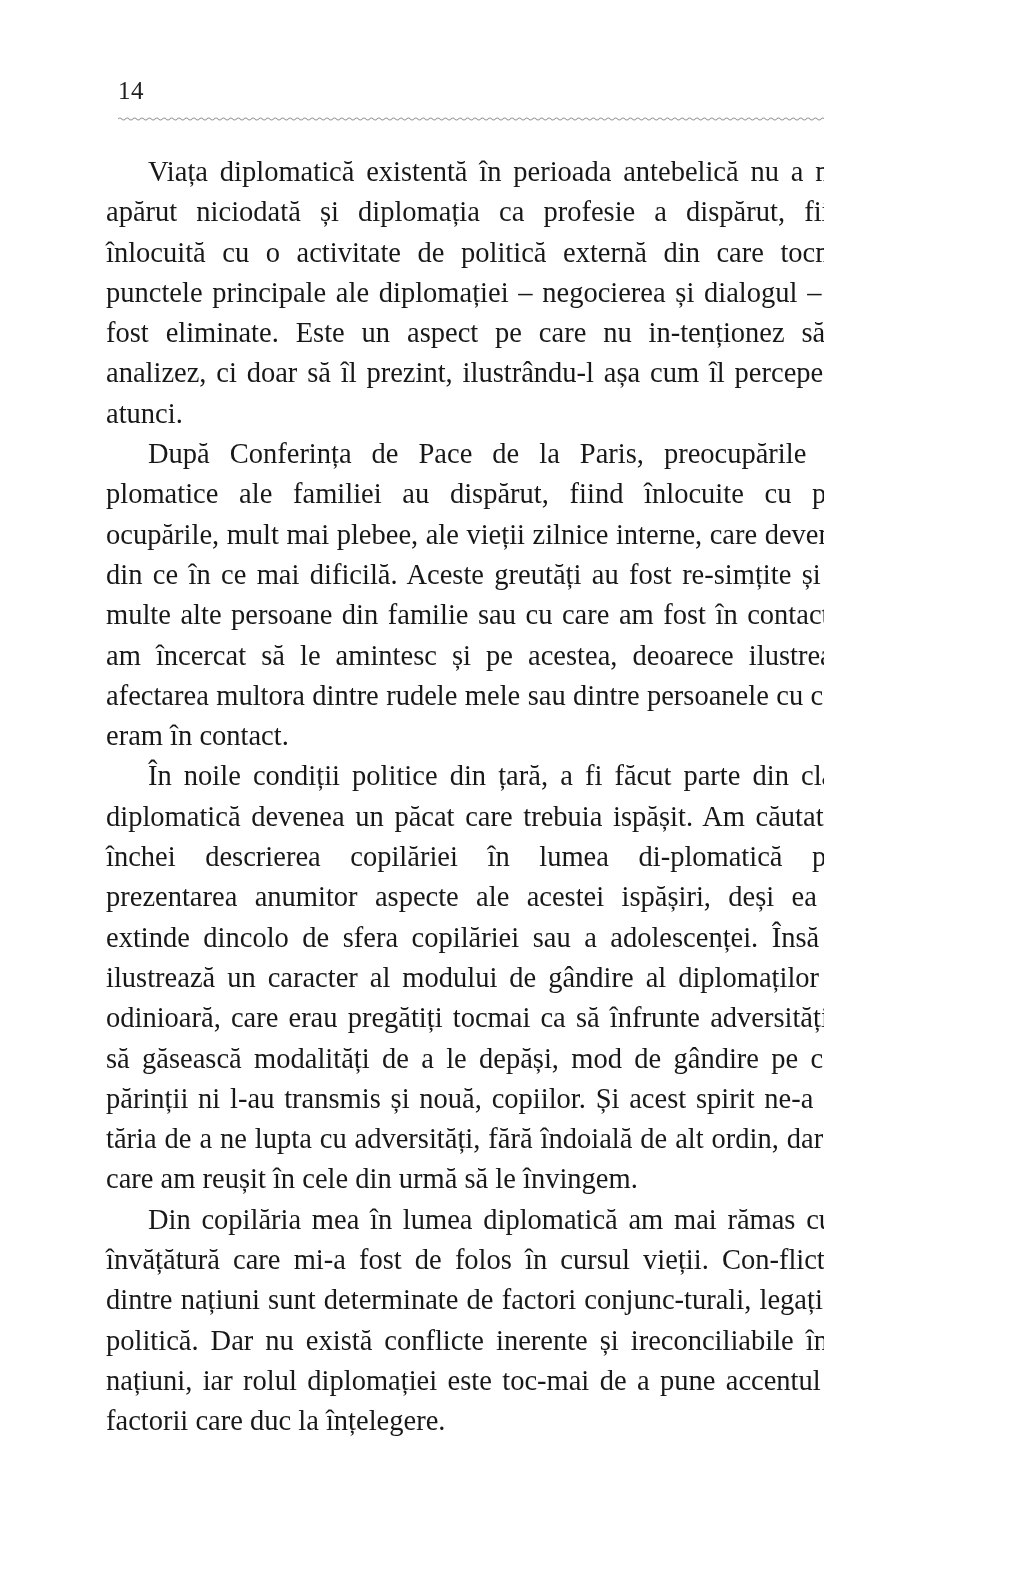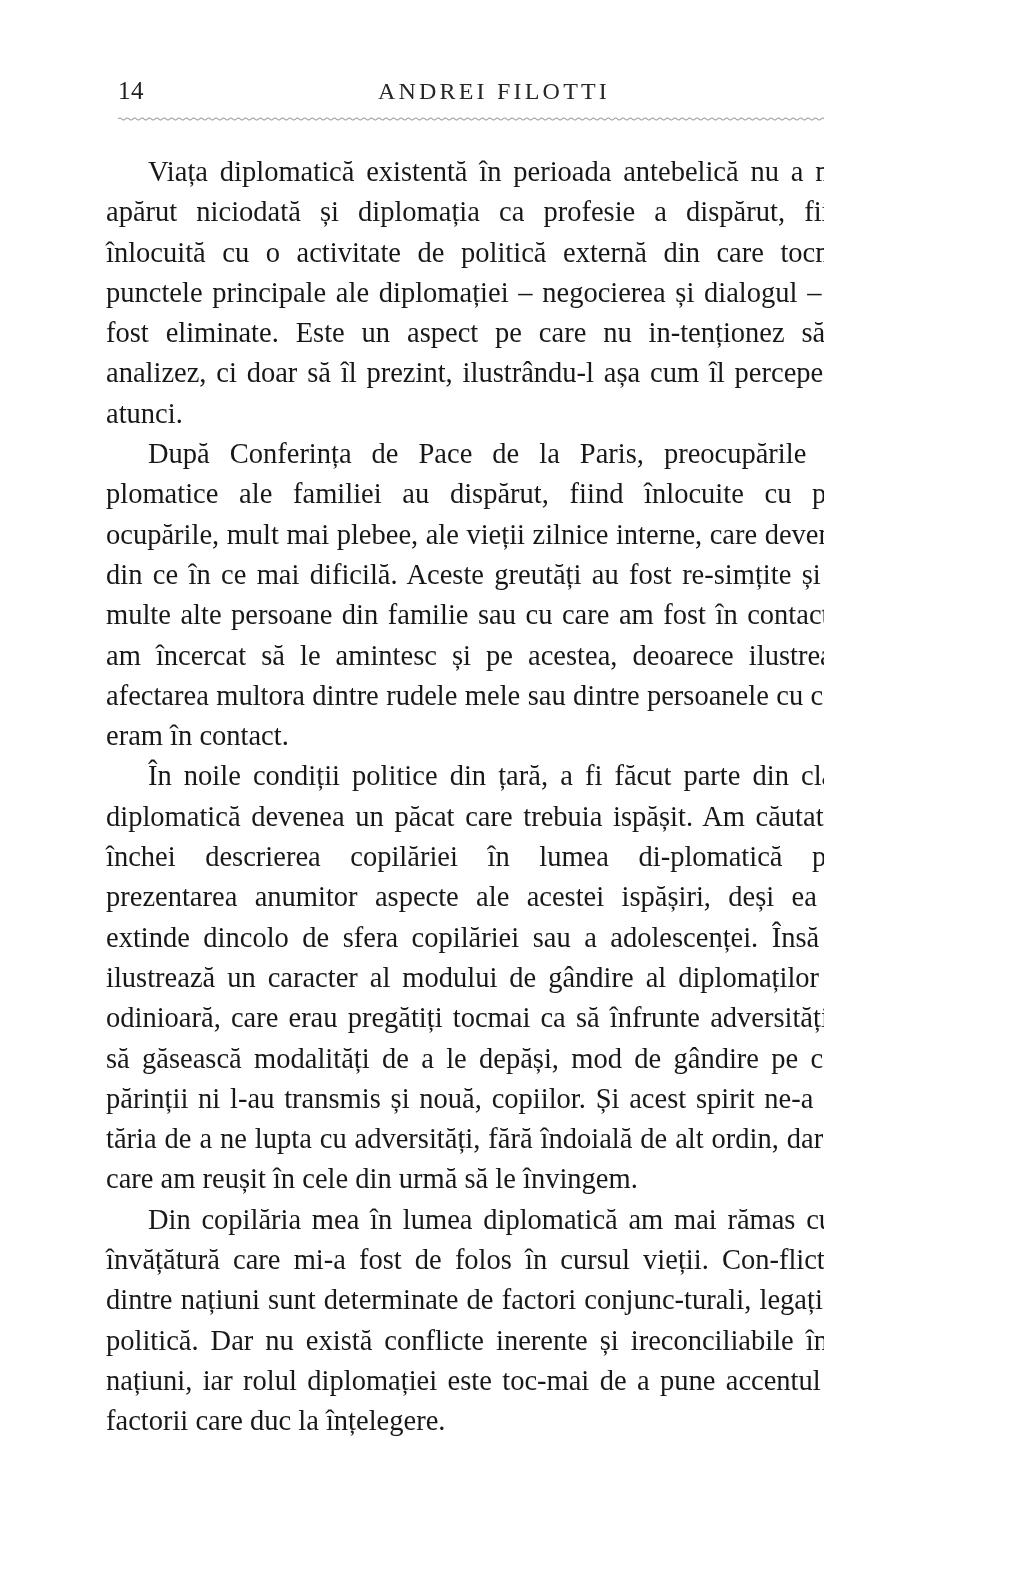--- a/index.html
+++ b/index.html
@@ -98,21 +98,20 @@
     margin-bottom: 16px;
   }
 </style>
 </head>
 <body>
 
 <div class="page" style="background: rgb(255, 255, 255);">
 
   <div class="running-head">
     <span class="folio">14</span>
-    <span class="head-title">ANDREI FILOTTI</span>
   </div>
 
   <div class="head-rule">
     <svg viewBox="0 0 752 14" preserveAspectRatio="none" aria-hidden="true">
       <path id="wave-path" d="M 0 7 Q 1.85 5.00 3.70 7 Q 5.55 9.00 7.40 7 Q 9.25 5.00 11.10 7 Q 12.95 9.00 14.80 7 Q 16.65 5.00 18.50 7 Q 20.35 9.00 22.20 7 Q 24.05 5.00 25.90 7 Q 27.75 9.00 29.60 7 Q 31.45 5.00 33.30 7 Q 35.15 9.00 37.00 7 Q 38.85 5.00 40.70 7 Q 42.55 9.00 44.40 7 Q 46.25 5.00 48.10 7 Q 49.95 9.00 51.80 7 Q 53.65 5.00 55.50 7 Q 57.35 9.00 59.20 7 Q 61.05 5.00 62.90 7 Q 64.75 9.00 66.60 7 Q 68.45 5.00 70.30 7 Q 72.15 9.00 74.00 7 Q 75.85 5.00 77.70 7 Q 79.55 9.00 81.40 7 Q 83.25 5.00 85.10 7 Q 86.95 9.00 88.80 7 Q 90.65 5.00 92.50 7 Q 94.35 9.00 96.20 7 Q 98.05 5.00 99.90 7 Q 101.75 9.00 103.60 7 Q 105.45 5.00 107.30 7 Q 109.15 9.00 111.00 7 Q 112.85 5.00 114.70 7 Q 116.55 9.00 118.40 7 Q 120.25 5.00 122.10 7 Q 123.95 9.00 125.80 7 Q 127.65 5.00 129.50 7 Q 131.35 9.00 133.20 7 Q 135.05 5.00 136.90 7 Q 138.75 9.00 140.60 7 Q 142.45 5.00 144.30 7 Q 146.15 9.00 148.00 7 Q 149.85 5.00 151.70 7 Q 153.55 9.00 155.40 7 Q 157.25 5.00 159.10 7 Q 160.95 9.00 162.80 7 Q 164.65 5.00 166.50 7 Q 168.35 9.00 170.20 7 Q 172.05 5.00 173.90 7 Q 175.75 9.00 177.60 7 Q 179.45 5.00 181.30 7 Q 183.15 9.00 185.00 7 Q 186.85 5.00 188.70 7 Q 190.55 9.00 192.40 7 Q 194.25 5.00 196.10 7 Q 197.95 9.00 199.80 7 Q 201.65 5.00 203.50 7 Q 205.35 9.00 207.20 7 Q 209.05 5.00 210.90 7 Q 212.75 9.00 214.60 7 Q 216.45 5.00 218.30 7 Q 220.15 9.00 222.00 7 Q 223.85 5.00 225.70 7 Q 227.55 9.00 229.40 7 Q 231.25 5.00 233.10 7 Q 234.95 9.00 236.80 7 Q 238.65 5.00 240.50 7 Q 242.35 9.00 244.20 7 Q 246.05 5.00 247.90 7 Q 249.75 9.00 251.60 7 Q 253.45 5.00 255.30 7 Q 257.15 9.00 259.00 7 Q 260.85 5.00 262.70 7 Q 264.55 9.00 266.40 7 Q 268.25 5.00 270.10 7 Q 271.95 9.00 273.80 7 Q 275.65 5.00 277.50 7 Q 279.35 9.00 281.20 7 Q 283.05 5.00 284.90 7 Q 286.75 9.00 288.60 7 Q 290.45 5.00 292.30 7 Q 294.15 9.00 296.00 7 Q 297.85 5.00 299.70 7 Q 301.55 9.00 303.40 7 Q 305.25 5.00 307.10 7 Q 308.95 9.00 310.80 7 Q 312.65 5.00 314.50 7 Q 316.35 9.00 318.20 7 Q 320.05 5.00 321.90 7 Q 323.75 9.00 325.60 7 Q 327.45 5.00 329.30 7 Q 331.15 9.00 333.00 7 Q 334.85 5.00 336.70 7 Q 338.55 9.00 340.40 7 Q 342.25 5.00 344.10 7 Q 345.95 9.00 347.80 7 Q 349.65 5.00 351.50 7 Q 353.35 9.00 355.20 7 Q 357.05 5.00 358.90 7 Q 360.75 9.00 362.60 7 Q 364.45 5.00 366.30 7 Q 368.15 9.00 370.00 7 Q 371.85 5.00 373.70 7 Q 375.55 9.00 377.40 7 Q 379.25 5.00 381.10 7 Q 382.95 9.00 384.80 7 Q 386.65 5.00 388.50 7 Q 390.35 9.00 392.20 7 Q 394.05 5.00 395.90 7 Q 397.75 9.00 399.60 7 Q 401.45 5.00 403.30 7 Q 405.15 9.00 407.00 7 Q 408.85 5.00 410.70 7 Q 412.55 9.00 414.40 7 Q 416.25 5.00 418.10 7 Q 419.95 9.00 421.80 7 Q 423.65 5.00 425.50 7 Q 427.35 9.00 429.20 7 Q 431.05 5.00 432.90 7 Q 434.75 9.00 436.60 7 Q 438.45 5.00 440.30 7 Q 442.15 9.00 444.00 7 Q 445.85 5.00 447.70 7 Q 449.55 9.00 451.40 7 Q 453.25 5.00 455.10 7 Q 456.95 9.00 458.80 7 Q 460.65 5.00 462.50 7 Q 464.35 9.00 466.20 7 Q 468.05 5.00 469.90 7 Q 471.75 9.00 473.60 7 Q 475.45 5.00 477.30 7 Q 479.15 9.00 481.00 7 Q 482.85 5.00 484.70 7 Q 486.55 9.00 488.40 7 Q 490.25 5.00 492.10 7 Q 493.95 9.00 495.80 7 Q 497.65 5.00 499.50 7 Q 501.35 9.00 503.20 7 Q 505.05 5.00 506.90 7 Q 508.75 9.00 510.60 7 Q 512.45 5.00 514.30 7 Q 516.15 9.00 518.00 7 Q 519.85 5.00 521.70 7 Q 523.55 9.00 525.40 7 Q 527.25 5.00 529.10 7 Q 530.95 9.00 532.80 7 Q 534.65 5.00 536.50 7 Q 538.35 9.00 540.20 7 Q 542.05 5.00 543.90 7 Q 545.75 9.00 547.60 7 Q 549.45 5.00 551.30 7 Q 553.15 9.00 555.00 7 Q 556.85 5.00 558.70 7 Q 560.55 9.00 562.40 7 Q 564.25 5.00 566.10 7 Q 567.95 9.00 569.80 7 Q 571.65 5.00 573.50 7 Q 575.35 9.00 577.20 7 Q 579.05 5.00 580.90 7 Q 582.75 9.00 584.60 7 Q 586.45 5.00 588.30 7 Q 590.15 9.00 592.00 7 Q 593.85 5.00 595.70 7 Q 597.55 9.00 599.40 7 Q 601.25 5.00 603.10 7 Q 604.95 9.00 606.80 7 Q 608.65 5.00 610.50 7 Q 612.35 9.00 614.20 7 Q 616.05 5.00 617.90 7 Q 619.75 9.00 621.60 7 Q 623.45 5.00 625.30 7 Q 627.15 9.00 629.00 7 Q 630.85 5.00 632.70 7 Q 634.55 9.00 636.40 7 Q 638.25 5.00 640.10 7 Q 641.95 9.00 643.80 7 Q 645.65 5.00 647.50 7 Q 649.35 9.00 651.20 7 Q 653.05 5.00 654.90 7 Q 656.75 9.00 658.60 7 Q 660.45 5.00 662.30 7 Q 664.15 9.00 666.00 7 Q 667.85 5.00 669.70 7 Q 671.55 9.00 673.40 7 Q 675.25 5.00 677.10 7 Q 678.95 9.00 680.80 7 Q 682.65 5.00 684.50 7 Q 686.35 9.00 688.20 7 Q 690.05 5.00 691.90 7 Q 693.75 9.00 695.60 7 Q 697.45 5.00 699.30 7 Q 701.15 9.00 703.00 7 Q 704.85 5.00 706.70 7 Q 708.55 9.00 710.40 7 Q 712.25 5.00 714.10 7 Q 715.95 9.00 717.80 7 Q 719.65 5.00 721.50 7 Q 723.35 9.00 725.20 7 Q 727.05 5.00 728.90 7 Q 730.75 9.00 732.60 7 Q 734.45 5.00 736.30 7 Q 738.15 9.00 740.00 7 Q 741.85 5.00 743.70 7 Q 745.55 9.00 747.40 7 Q 749.25 5.00 751.10 7 Q 751.55 9.00 752.00 7" fill="none" stroke="#9a9a9a" stroke-width="1.1"></path>
     </svg>
   </div>
 
   <div class="textblock">
     <p class="para" style="color: rgb(24, 24, 24);">Viața diplomatică existentă în perioada antebelică nu a mai apărut niciodată și diplomația ca profesie a dispărut, fiind înlocuită cu o activitate de politică externă din care tocmai punctele principale ale diplomației – negocierea și dialogul – au fost eliminate. Este un aspect pe care nu in-tenționez să îl analizez, ci doar să îl prezint, ilustrându-l așa cum îl percepeam atunci.</p>

